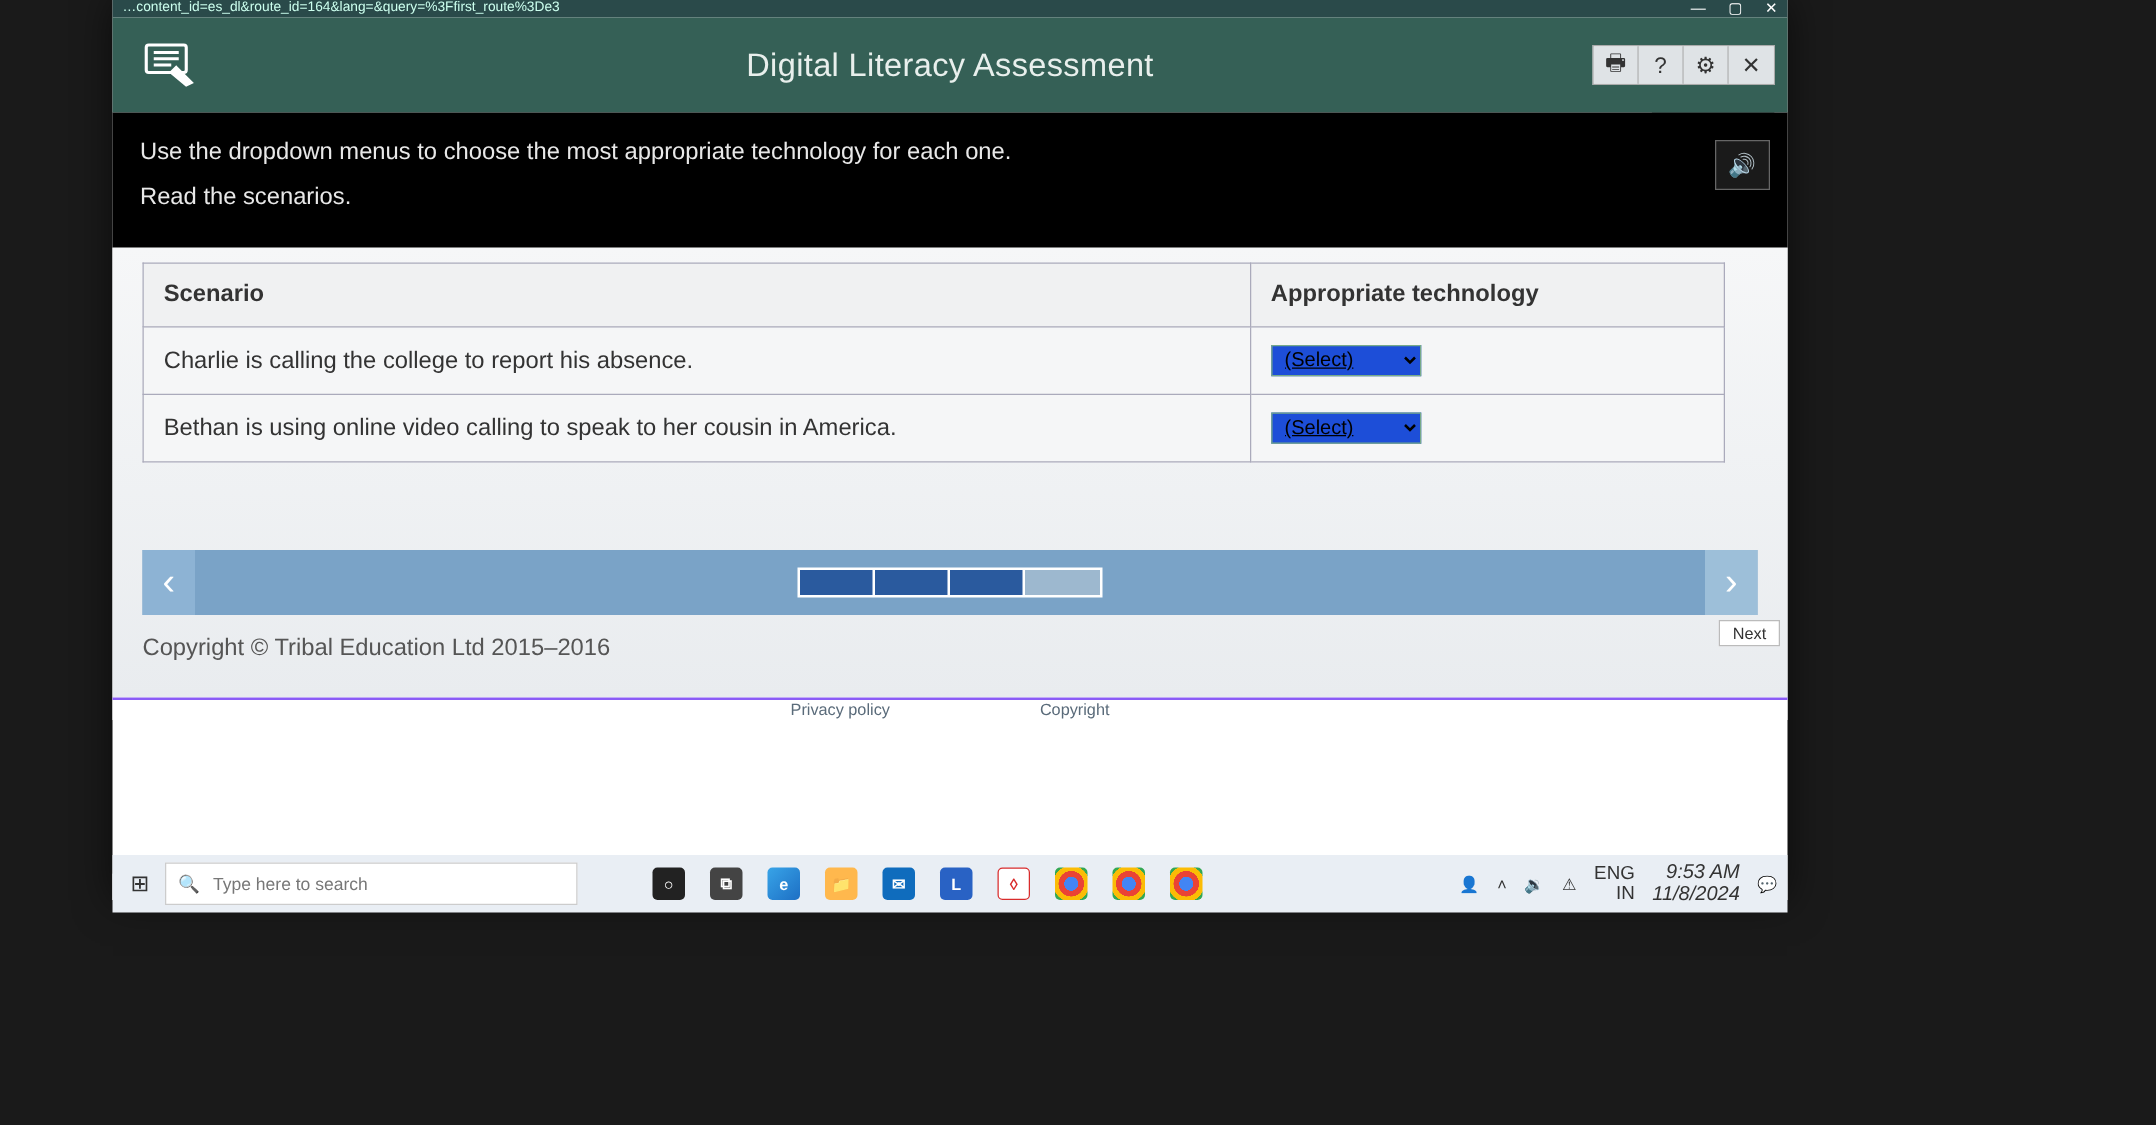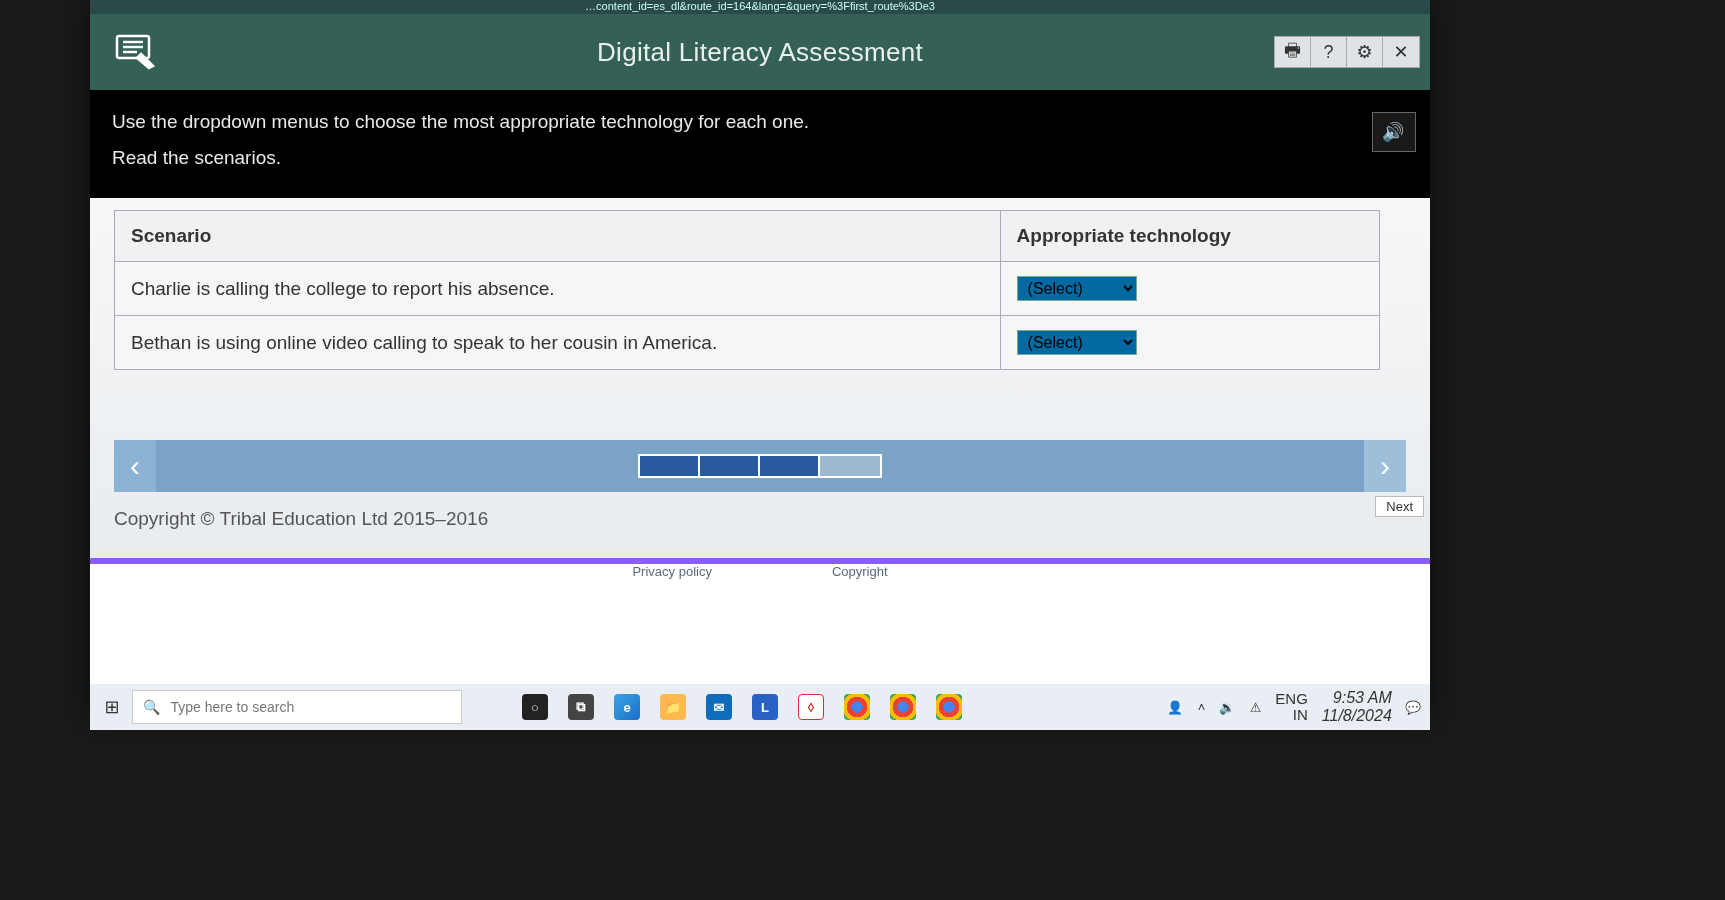--- a/index.html
+++ b/index.html
@@ -1,47 +1,47 @@
 <!DOCTYPE html>
 <html><head>
 <meta charset="utf-8">
 <style>
   * { box-sizing: border-box; margin: 0; padding: 0; }
   html, body { width: 1725px; height: 900px; font-family: "Segoe UI", Arial, sans-serif; background: #1a1a1a; overflow: hidden; }
   .screen { position: absolute; left: 90px; top: 0; width: 1340px; height: 720px; background: #fff; box-shadow: 0 0 30px rgba(0,0,0,0.6); }
-  .addr-bar { height: 14px; background: #2a4a4a; color: #cfe; font-size: 11px; padding: 0 8px 2px 8px; line-height: 12px; display: flex; justify-content: space-between; align-items: center; overflow: hidden; flex-direction: column; }
+  .addr-bar { height: 14px; background: #2a4a4a; color: #cfe; font-size: 11px; padding: 0 8px 2px 8px; line-height: 12px; display: flex; justify-content: space-between; align-items: center; overflow: hidden; }
   .addr-bar .wnd { display:flex; gap:18px; font-size:12px; color:#fff; }
   .addr-bar .wnd span { cursor:default; }
   .app-header { height: 76px; background: #356056; color: #fff; display: flex; align-items: center; justify-content: space-between; padding: 0 10px 0 18px; position: relative; }
   .app-header .logo { width: 58px; height: 48px; display:flex; align-items:center; justify-content:center; }
   .app-header .title { position:absolute; left:50%; transform:translateX(-50%); font-size: 26px; font-weight: 400; letter-spacing: .3px; color:#e8efec; }
   .head-btns { display:flex; align-items:center; gap:0; background:#dfe3e6; border:1px solid #aaa; }
   .head-btns button { width:36px; height:30px; background:#dfe3e6; border:none; border-right:1px solid #aaa; font-size:18px; color:#333; cursor:pointer; display:flex; align-items:center; justify-content:center; }
   .head-btns button:last-child { border-right:none; }
   .lang-tab { position:absolute; right:10px; top:76px; background:#356056; color:#fff; padding:4px 18px; font-size:15px; border-bottom-left-radius:3px; border-bottom-right-radius:3px; border:1px solid #2a4a42; border-top:none; cursor:pointer; }
   .instructions { background:#000; color:#e8e8e8; padding:14px 22px 22px 22px; font-size:19px; line-height:1.9; position:relative; }
   .audio-btn { position:absolute; right:14px; top:22px; width:44px; height:40px; background:#1a1a1a; border:1px solid #666; color:#fff; display:flex; align-items:center; justify-content:center; font-size:18px; cursor:pointer; }
   .content { background: linear-gradient(180deg,#f6f7f8,#e9ecef); padding:12px 24px 10px 24px; min-height:360px; }
   table.scenario { width:98%; border-collapse:collapse; background:#f5f6f7; }
   table.scenario th, table.scenario td { border:1px solid #aab; padding:14px 16px; text-align:left; font-size:19px; color:#333; }
   table.scenario th { font-weight:700; background:#f0f1f2; }
   table.scenario td:first-child { width:70%; }
-  table.scenario select { font-size:16px; padding:2px 6px; min-width:120px; border:1px solid #7a8; background:#0369a1; cursor:pointer; }
+  table.scenario select { font-size:16px; padding:2px 6px; min-width:120px; border:1px solid #7a8; background:#1d4ed8; cursor:pointer;text-decoration:underline; }
   .navbar { height:52px; margin:70px 0 10px 0; background:#7aa3c7; display:flex; align-items:center; position:relative; }
   .navbar .prev, .navbar .next { position:absolute; top:0; height:52px; width:42px; background:#8db3d4; color:#fff; font-size:30px; display:flex; align-items:center; justify-content:center; cursor:pointer; }
   .navbar .prev { left:0; }
   .navbar .next { right:0; background:#9dbfd9; }
   .navbar .prog { position:absolute; left:50%; transform:translateX(-50%); display:flex; border:2px solid #fff; }
   .navbar .prog span { width:60px; height:20px; border-right:2px solid #fff; }
   .navbar .prog span:last-child { border-right:none; }
   .navbar .prog .done { background:#2a5a9e; }
   .navbar .prog .cur { background:#9db8cf; }
   .next-tip { position:absolute; right:-18px; top:56px; background:#fff; border:1px solid #bbb; padding:2px 10px; font-size:13px; color:#333; }
   .copyright { font-size:19px; color:#555; padding:6px 0 4px 0; }
-  .footer-links { height:18px; font-size:13px; color:#5a6b7a; display:flex; gap:120px; justify-content:center; background:#fff; border-top:6px solid #8b5cf6; }
+  .footer-links { height:18px; font-size:13px; color:#5a6b7a; display:flex; gap:120px; justify-content:center; background:#fff; border-top:2px solid #8b5cf6; }
   .status-left { position:absolute; left:0; bottom:0; background:#e8e8e8; border:1px solid #bbb; padding:2px 10px; font-size:13px; }
   
   .taskbar { position:absolute; left:90px; bottom:170px; width:1340px; height:46px; background:#e9eef4; display:flex; align-items:center; padding:0 8px; font-size:14px; color:#333; }
   .taskbar .start { width:28px; font-size:18px; color:#333; margin-right:6px; display:flex; align-items:center; justify-content:center; }
   .taskbar .search { width:330px; height:34px; background:#fff; border:1px solid #ccc; display:flex; align-items:center; padding:0 10px; color:#777; gap:10px; }
   .taskbar .icons { display:flex; gap:20px; margin-left:60px; font-size:20px; align-items:center;}
   .taskbar .tray { margin-left:auto; display:flex; align-items:center; gap:14px; font-size:13px; color:#333; }
   .taskbar .clock { text-align:right; line-height:1.1; font-size:16px;font-style:italic; }
   .ticon { width:26px; height:26px; border-radius:4px; display:flex; align-items:center; justify-content:center; color:#fff; font-size:13px; font-weight:700; cursor:pointer; }
 </style>

